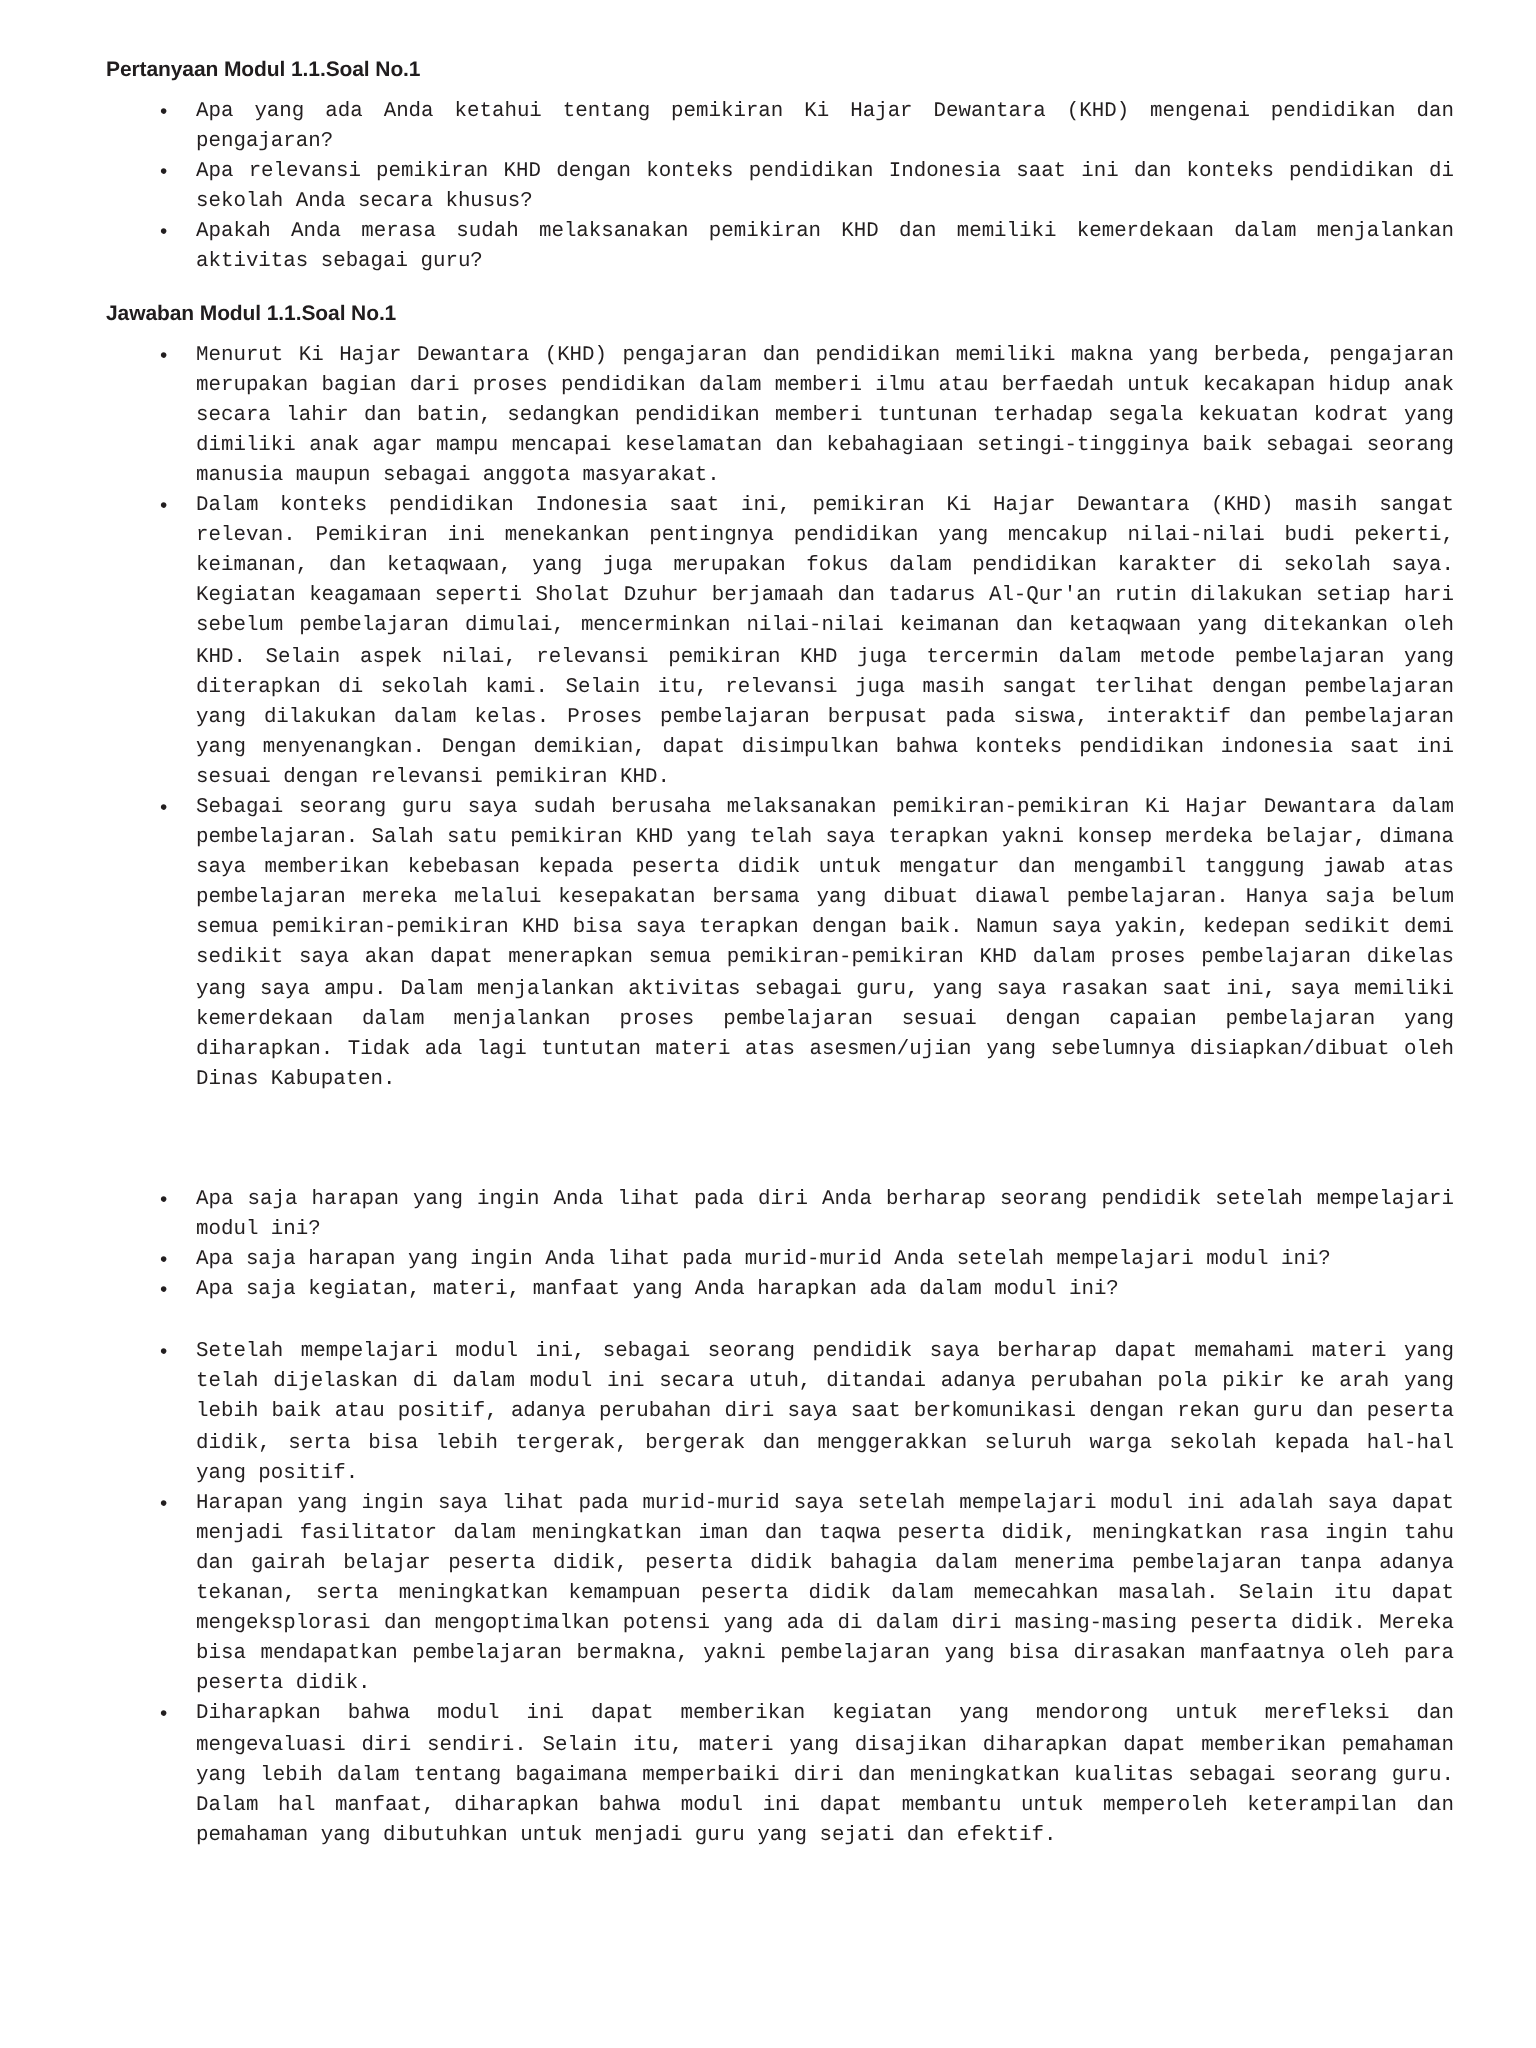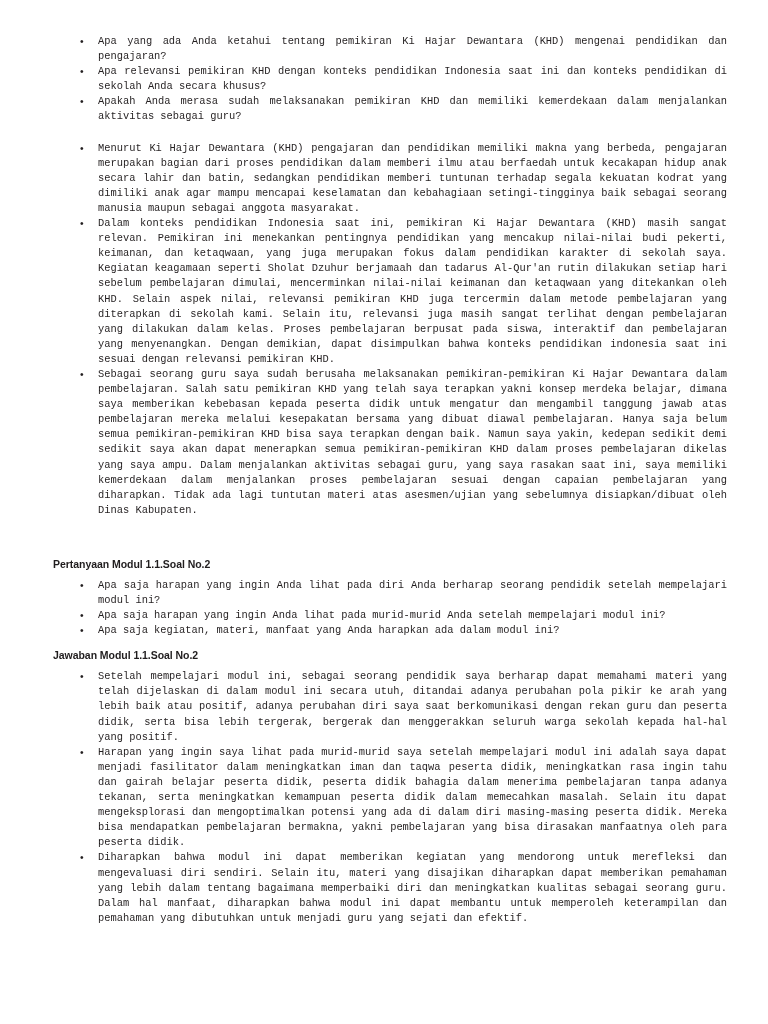--- a/index.html
+++ b/index.html
@@ -64,76 +64,76 @@
   .gap-after-heading { height: 6px; }
   .gap-before-heading { height: 10px; }
   .gap-section { height: 39px; }
 </style>
 </head>
 <body>
 
 <div id="page">
   <div class="doc-body">
 
+    <h2 class="section-heading">Pertanyaan Modul 1.1.Soal No.1</h2>
     <div class="gap-after-heading"></div>
     <ul class="bullet-list">
       <li class="bullet-item">
         <span class="bullet-glyph">•</span>
         <span class="bullet-text">Apa yang ada Anda ketahui tentang pemikiran Ki Hajar Dewantara (KHD) mengenai pendidikan dan pengajaran?</span>
       </li>
       <li class="bullet-item">
         <span class="bullet-glyph">•</span>
         <span class="bullet-text">Apa relevansi pemikiran KHD dengan konteks pendidikan Indonesia saat ini dan konteks pendidikan di sekolah Anda secara khusus?</span>
       </li>
       <li class="bullet-item">
         <span class="bullet-glyph">•</span>
         <span class="bullet-text">Apakah Anda merasa sudah melaksanakan pemikiran KHD dan memiliki kemerdekaan dalam menjalankan aktivitas sebagai guru?</span>
       </li>
     </ul>
 
     <div class="gap-before-heading"></div>
 
+    <h2 class="section-heading">Jawaban Modul 1.1.Soal No.1</h2>
     <div class="gap-after-heading"></div>
     <ul class="bullet-list">
       <li class="bullet-item">
         <span class="bullet-glyph">•</span>
         <span class="bullet-text">Menurut Ki Hajar Dewantara (KHD) pengajaran dan pendidikan memiliki makna yang berbeda, pengajaran merupakan bagian dari proses pendidikan dalam memberi ilmu atau berfaedah untuk kecakapan hidup anak secara lahir dan batin, sedangkan pendidikan memberi tuntunan terhadap segala kekuatan kodrat yang dimiliki anak agar mampu mencapai keselamatan dan kebahagiaan setingi-tingginya baik sebagai seorang manusia maupun sebagai anggota masyarakat.</span>
       </li>
       <li class="bullet-item">
         <span class="bullet-glyph">•</span>
         <span class="bullet-text">Dalam konteks pendidikan Indonesia saat ini, pemikiran Ki Hajar Dewantara (KHD) masih sangat relevan. Pemikiran ini menekankan pentingnya pendidikan yang mencakup nilai-nilai budi pekerti, keimanan, dan ketaqwaan, yang juga merupakan fokus dalam pendidikan karakter di sekolah saya. Kegiatan keagamaan seperti Sholat Dzuhur berjamaah dan tadarus Al-Qur'an rutin dilakukan setiap hari sebelum pembelajaran dimulai, mencerminkan nilai-nilai keimanan dan ketaqwaan yang ditekankan oleh KHD. Selain aspek nilai, relevansi pemikiran KHD juga tercermin dalam metode pembelajaran yang diterapkan di sekolah kami. Selain itu, relevansi juga masih sangat terlihat dengan pembelajaran yang dilakukan dalam kelas. Proses pembelajaran berpusat pada siswa, interaktif dan pembelajaran yang menyenangkan. Dengan demikian, dapat disimpulkan bahwa konteks pendidikan indonesia saat ini sesuai dengan relevansi pemikiran KHD.</span>
       </li>
       <li class="bullet-item">
         <span class="bullet-glyph">•</span>
         <span class="bullet-text">Sebagai seorang guru saya sudah berusaha melaksanakan pemikiran-pemikiran Ki Hajar Dewantara dalam pembelajaran. Salah satu pemikiran KHD yang telah saya terapkan yakni konsep merdeka belajar, dimana saya memberikan kebebasan kepada peserta didik untuk mengatur dan mengambil tanggung jawab atas pembelajaran mereka melalui kesepakatan bersama yang dibuat diawal pembelajaran. Hanya saja belum semua pemikiran-pemikiran KHD bisa saya terapkan dengan baik. Namun saya yakin, kedepan sedikit demi sedikit saya akan dapat menerapkan semua pemikiran-pemikiran KHD dalam proses pembelajaran dikelas yang saya ampu. Dalam menjalankan aktivitas sebagai guru, yang saya rasakan saat ini, saya memiliki kemerdekaan dalam menjalankan proses pembelajaran sesuai dengan capaian pembelajaran yang diharapkan. Tidak ada lagi tuntutan materi atas asesmen/ujian yang sebelumnya disiapkan/dibuat oleh Dinas Kabupaten.</span>
       </li>
     </ul>
 
     <div class="gap-section"></div>
 
-    <h2 class="section-heading">Pertanyaan Modul 1.1.Soal No.2</h2>
     <div class="gap-after-heading"></div>
     <ul class="bullet-list">
       <li class="bullet-item">
         <span class="bullet-glyph">•</span>
         <span class="bullet-text">Apa saja harapan yang ingin Anda lihat pada diri Anda berharap seorang pendidik setelah mempelajari modul ini?</span>
       </li>
       <li class="bullet-item">
         <span class="bullet-glyph">•</span>
         <span class="bullet-text">Apa saja harapan yang ingin Anda lihat pada murid-murid Anda setelah mempelajari modul ini?</span>
       </li>
       <li class="bullet-item">
         <span class="bullet-glyph">•</span>
         <span class="bullet-text">Apa saja kegiatan, materi, manfaat yang Anda harapkan ada dalam modul ini?</span>
       </li>
     </ul>
 
     <div class="gap-before-heading"></div>
 
-    <h2 class="section-heading">Jawaban Modul 1.1.Soal No.2</h2>
     <div class="gap-after-heading"></div>
     <ul class="bullet-list">
       <li class="bullet-item">
         <span class="bullet-glyph">•</span>
         <span class="bullet-text">Setelah mempelajari modul ini, sebagai seorang pendidik saya berharap dapat memahami materi yang telah dijelaskan di dalam modul ini secara utuh, ditandai adanya perubahan pola pikir ke arah yang lebih baik atau positif, adanya perubahan diri saya saat berkomunikasi dengan rekan guru dan peserta didik, serta bisa lebih tergerak, bergerak dan menggerakkan seluruh warga sekolah kepada hal-hal yang positif.</span>
       </li>
       <li class="bullet-item">
         <span class="bullet-glyph">•</span>
         <span class="bullet-text">Harapan yang ingin saya lihat pada murid-murid saya setelah mempelajari modul ini adalah saya dapat menjadi fasilitator dalam meningkatkan iman dan taqwa peserta didik, meningkatkan rasa ingin tahu dan gairah belajar peserta didik, peserta didik bahagia dalam menerima pembelajaran tanpa adanya tekanan, serta meningkatkan kemampuan peserta didik dalam memecahkan masalah. Selain itu dapat mengeksplorasi dan mengoptimalkan potensi yang ada di dalam diri masing-masing peserta didik. Mereka bisa mendapatkan pembelajaran bermakna, yakni pembelajaran yang bisa dirasakan manfaatnya oleh para peserta didik.</span>
       </li>

